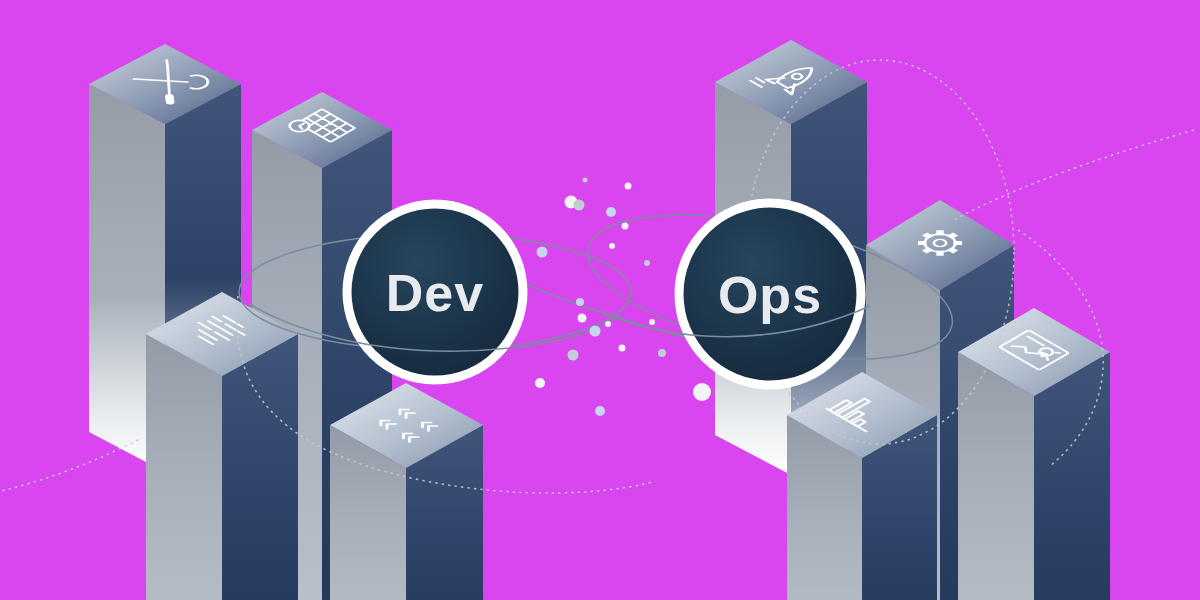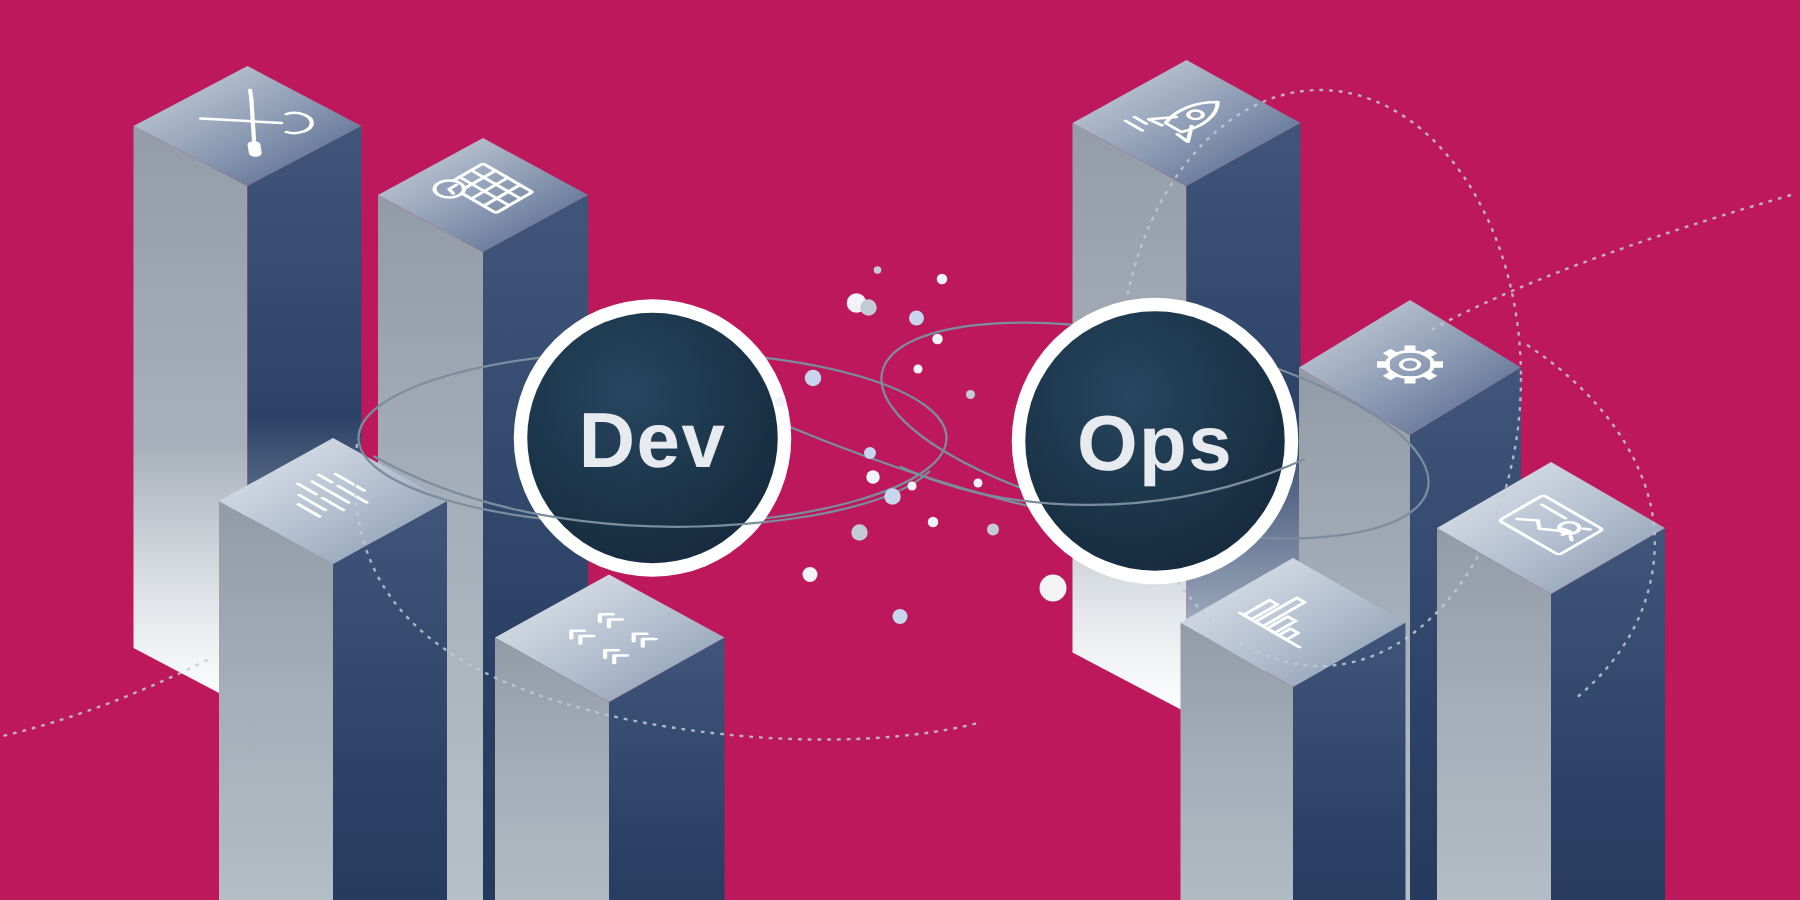--- a/index.html
+++ b/index.html
@@ -1,16 +1,16 @@
 <!DOCTYPE html>
 <html><head>
 <meta charset="utf-8">
 <style>
   html,body{margin:0;padding:0;background:#ffffff;}
-  .stage{position:relative;width:1200px;height:600px;background:#be185d;overflow:hidden;}
+  .stage{position:relative;width:1200px;height:600px;background:#d946ef;overflow:hidden;}
   svg{display:block;}
   .orb-label{font-family:"Liberation Sans",sans-serif;font-weight:700;font-size:52px;letter-spacing:1px;}
   .icon{stroke:#ffffff;fill:none;stroke-width:2.3;stroke-linecap:round;stroke-linejoin:round;}
   .orbit{stroke:#7b8d9e;stroke-width:1.5;fill:none;}
   .dashed{stroke:#c2cad4;stroke-width:1.6;fill:none;stroke-dasharray:2.5 4;opacity:.85;}
 </style>
 </head>
 <body>
 
 <div class="stage">

